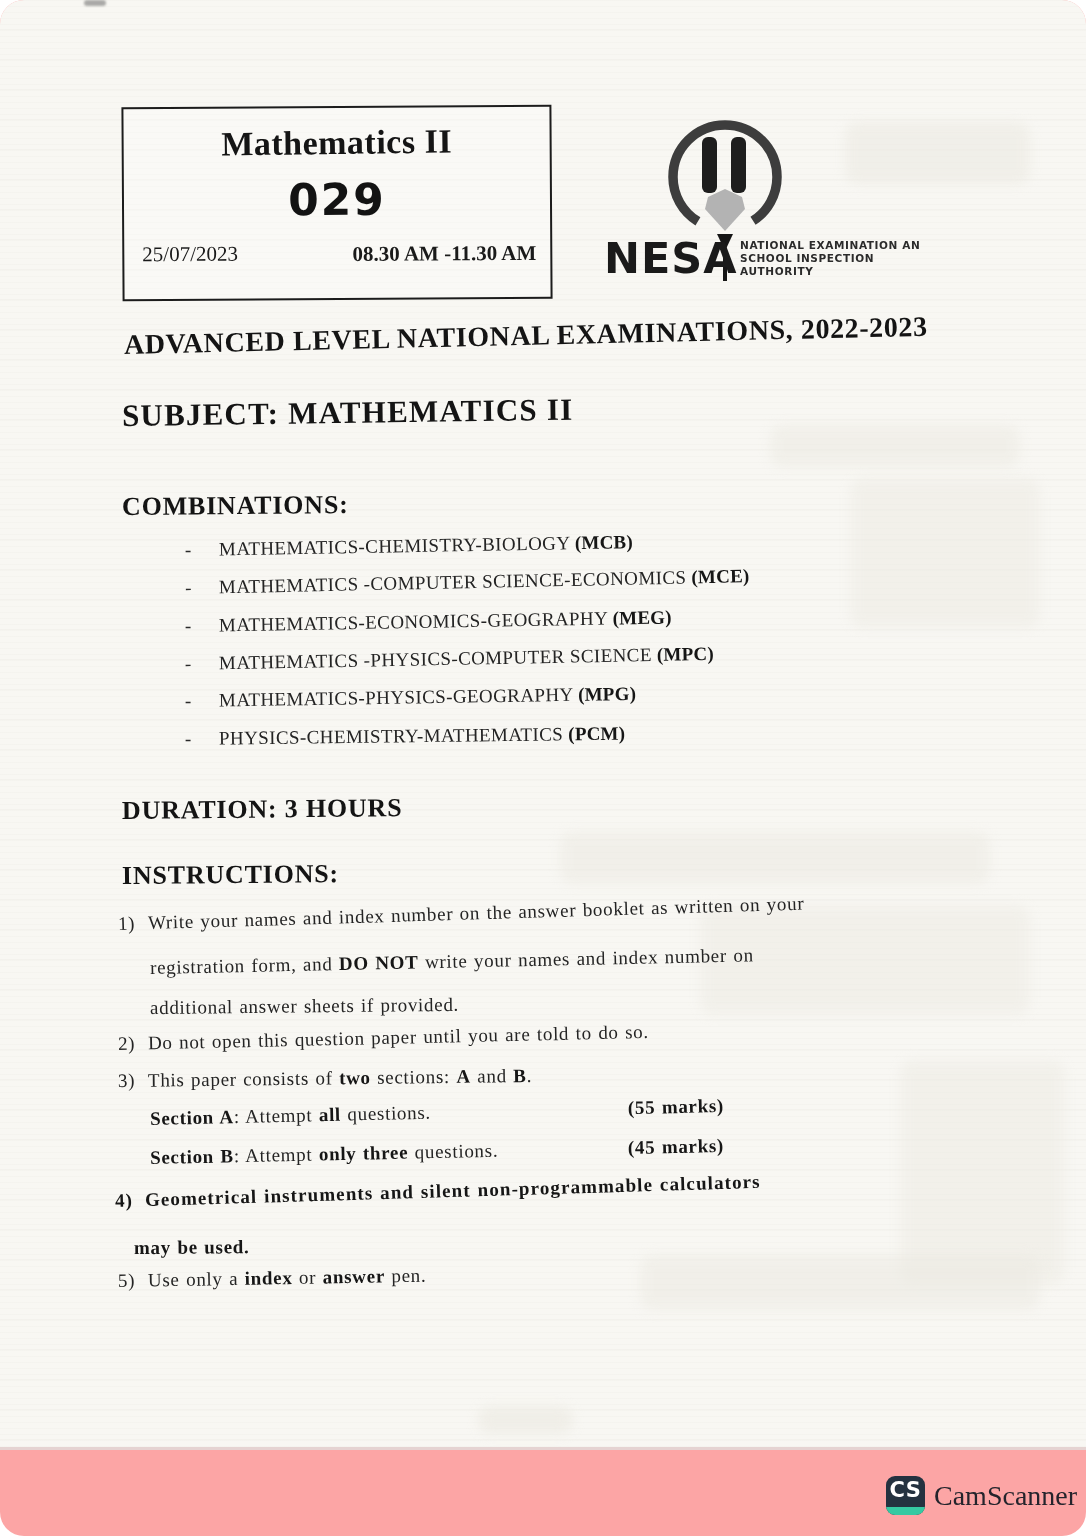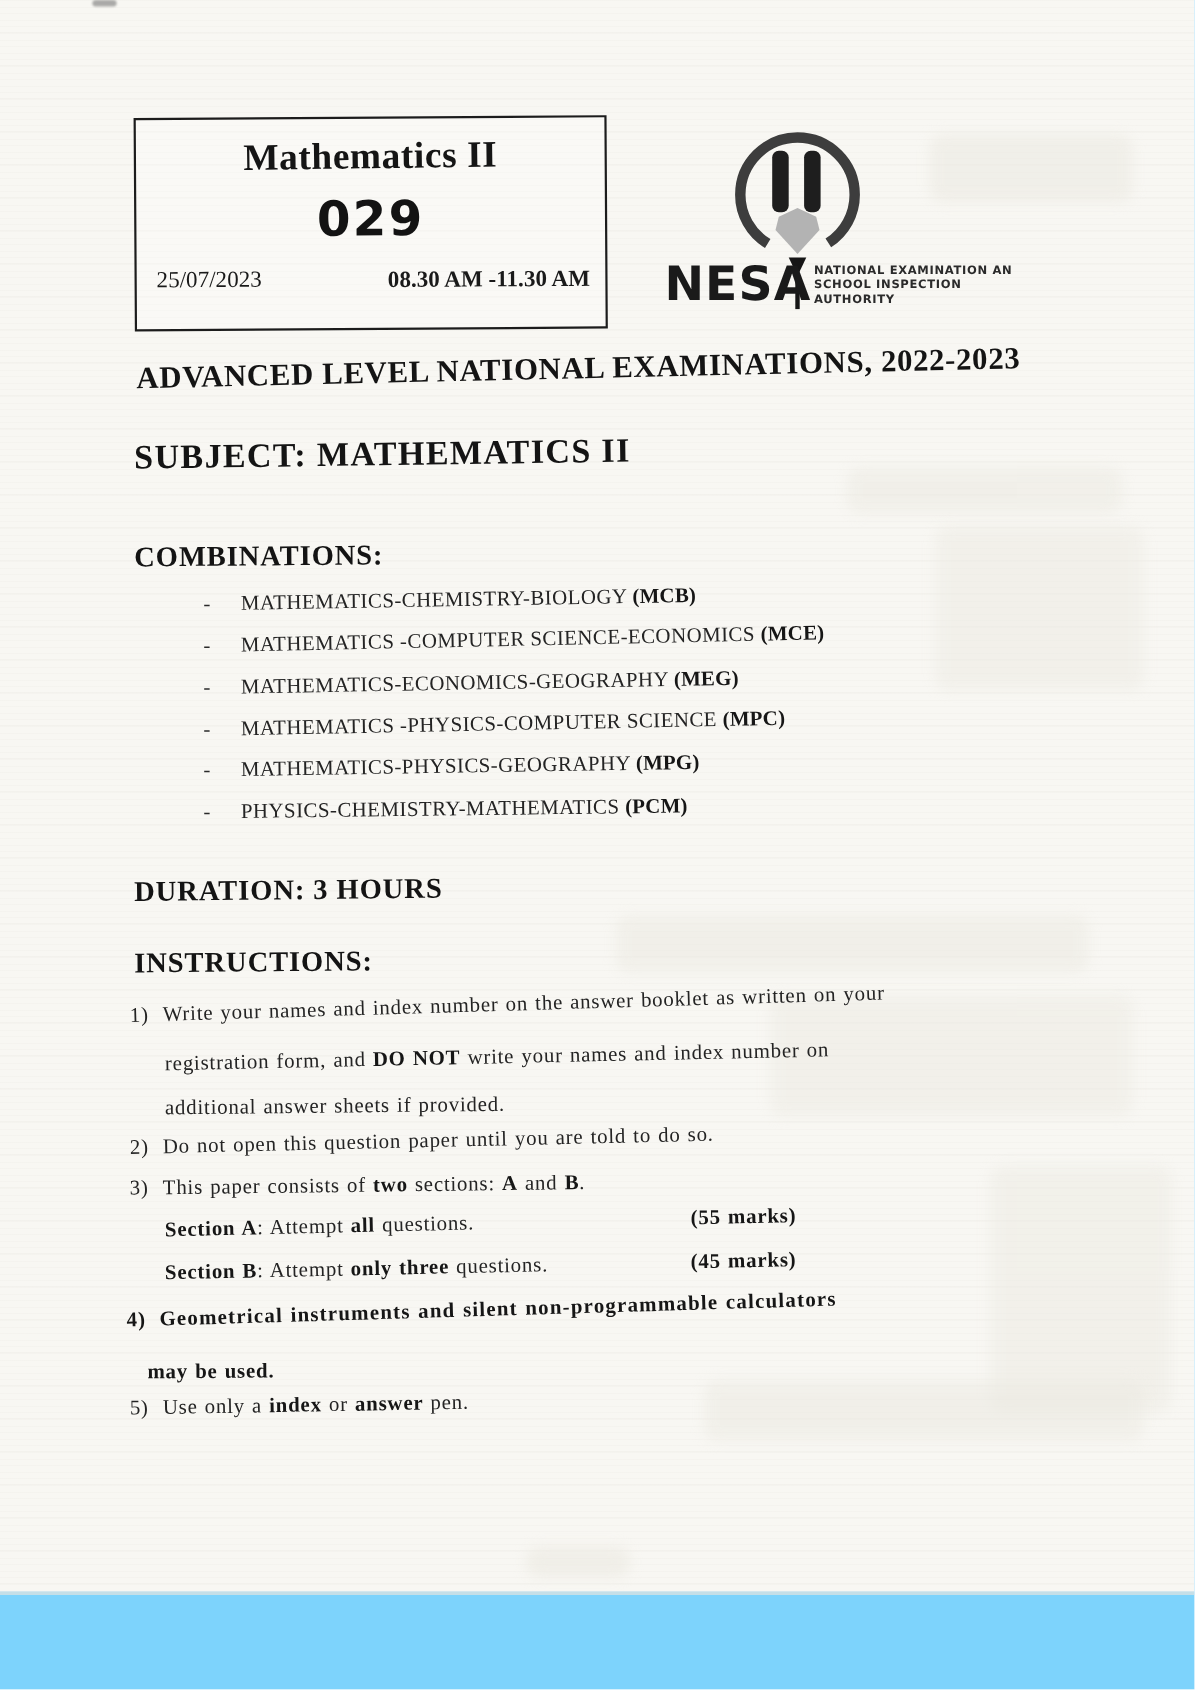--- a/index.html
+++ b/index.html
@@ -1,17 +1,17 @@
 <!DOCTYPE html>
 <html><head>
 <meta charset="utf-8">
 <style>
   html,body{margin:0;padding:0;background:#ffffff;}
-  #page{position:relative;width:1086px;height:1536px;overflow:hidden;background:#7dd3fc;
-        font-family:"Liberation Serif", serif;color:#222;}
+  #page{position:relative;width:1086px;height:1536px;overflow:hidden;background:#fca5a5;
+        font-family:"Liberation Serif", serif;color:#222;border-radius:24px;}
   .paper{position:absolute;left:0;top:0;width:1086px;height:1447px;background:#f8f7f3;
         background-image:
           repeating-linear-gradient(180deg, rgba(190,185,175,0.06) 0px, rgba(190,185,175,0.06) 1px, transparent 1px, transparent 6px),
           repeating-linear-gradient(180deg, transparent 0px, transparent 29px, rgba(198,194,184,0.10) 29px, rgba(198,194,184,0.10) 30px);}
   .ghost{position:absolute;background:#ebe9e1;border-radius:12px;filter:blur(6px);}
   .line{position:absolute;white-space:nowrap;transform-origin:left center;}
   
   .hbox{position:absolute;left:122px;top:106px;width:426px;height:190px;border:2.5px solid #1c1c1c;
         transform:rotate(-0.35deg);background:rgba(255,255,255,0.25);}
   .hbox-title{position:absolute;left:0;top:16px;width:100%;text-align:center;
@@ -142,14 +142,21 @@
   <div class="line instr" style="left:134px;top:1237px;transform:rotate(-0.4deg);">
     <b>may be used.</b>
   </div>
 
   <div class="line instr" style="left:118px;top:1270px;transform:rotate(-1.0deg);">
     <span class="num">5)</span><span>Use only a </span><b>index</b><span> or </span><b>answer</b><span> pen.</span>
   </div>
 
   <div class="scan-edge"></div>
 
+  <div class="cs-badge">
+    <div class="cs-icon">
+      <div class="cs-txt">CS</div>
+      <div class="cs-strip"></div>
+    </div>
+    <div class="cs-label">CamScanner</div>
+  </div>
 
 </div>
 
 </body></html>

